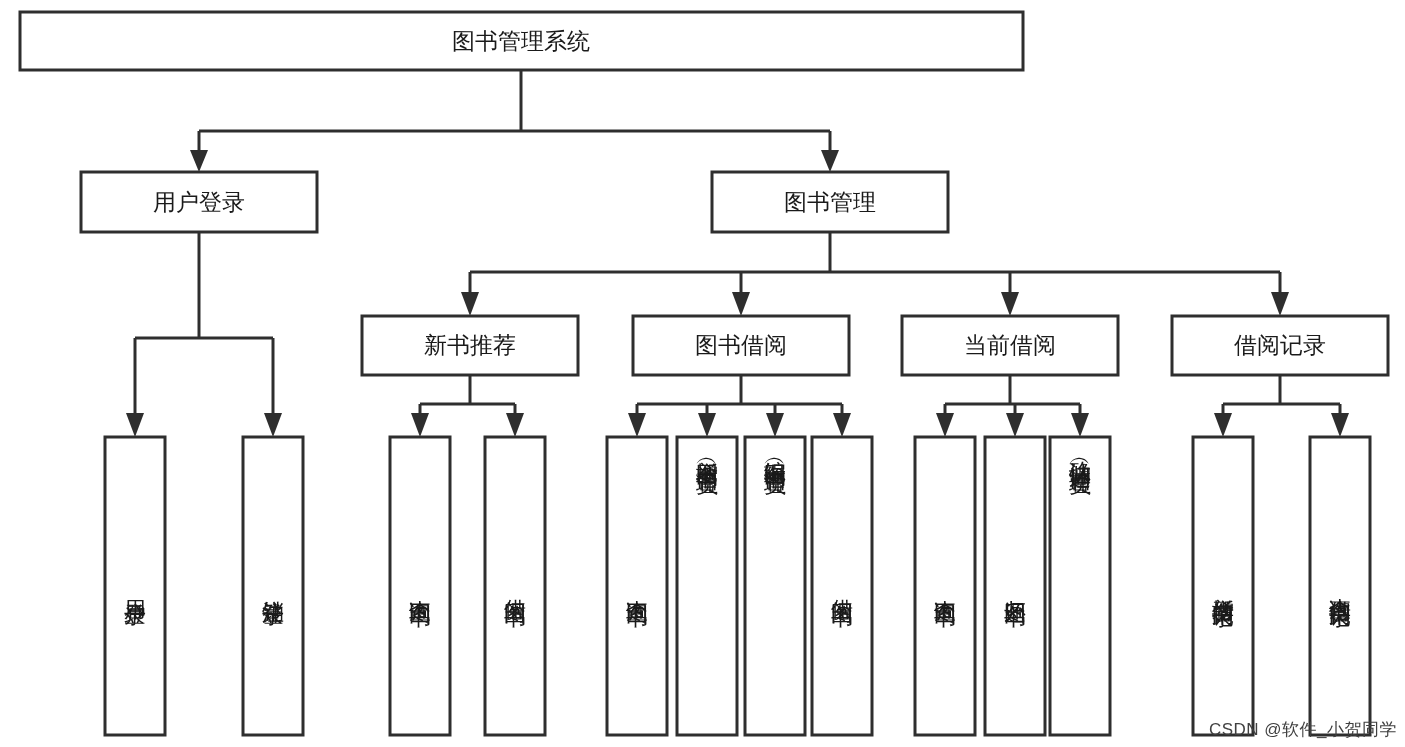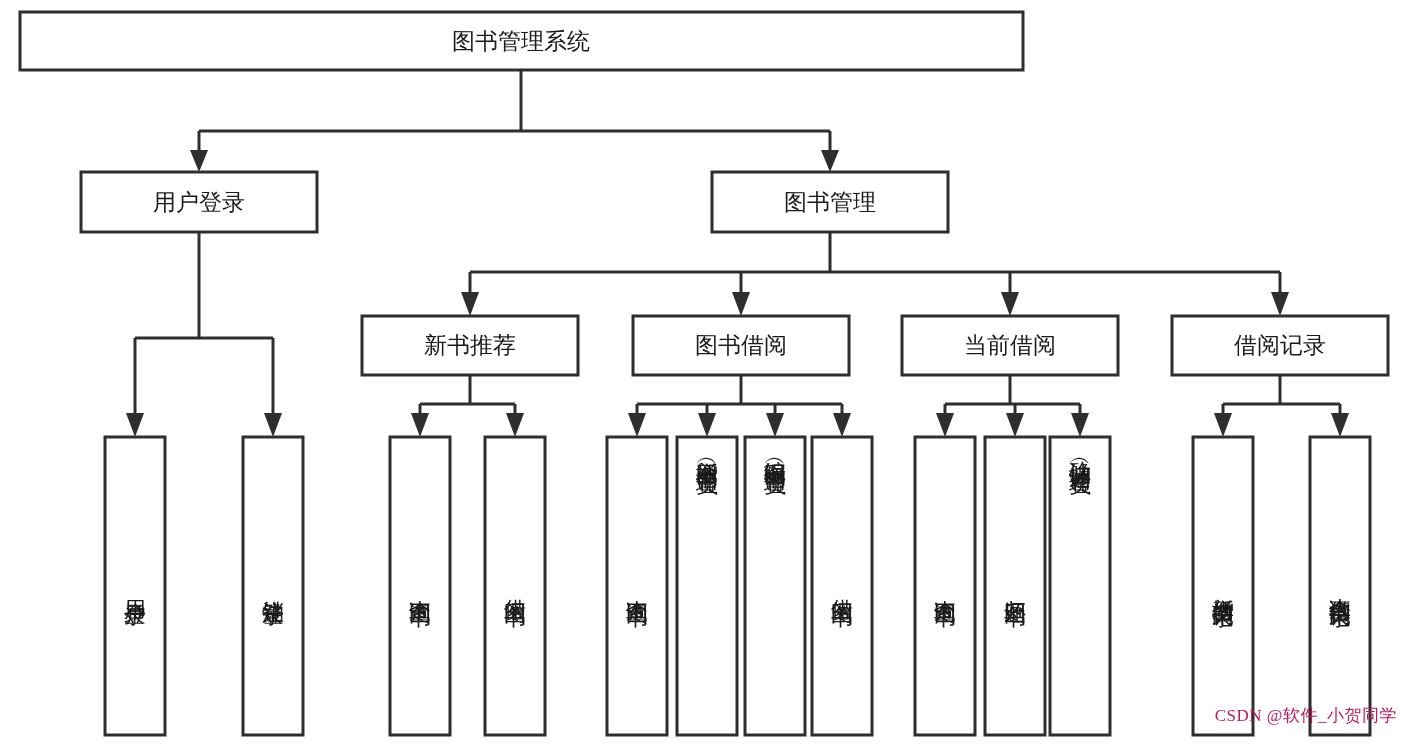--- a/index.html
+++ b/index.html
@@ -63,24 +63,24 @@
     font-family: "Liberation Sans", "DejaVu Sans", sans-serif;
     font-size: 22px;
     line-height: 1;
     letter-spacing: 2px;
     color: #1a1a1a;
     white-space: nowrap;
   }
   .watermark {
     position: absolute;
     right: 8px;
-    bottom: 20px;
-    font-family: Liberation Serif, serif;
+    bottom: 6px;
+    font-family: Liberation Sans, sans-serif;
     font-size: 17px;
-    color: #be185d;
+    color: #404040;
     letter-spacing: 0.5px;
     white-space: nowrap;
   }
 </style>
 </head>
 <body>
 
 <div id="diagram-root">
 
   <svg id="chart-svg" viewBox="0 0 1405 747" xmlns="http://www.w3.org/2000/svg">

